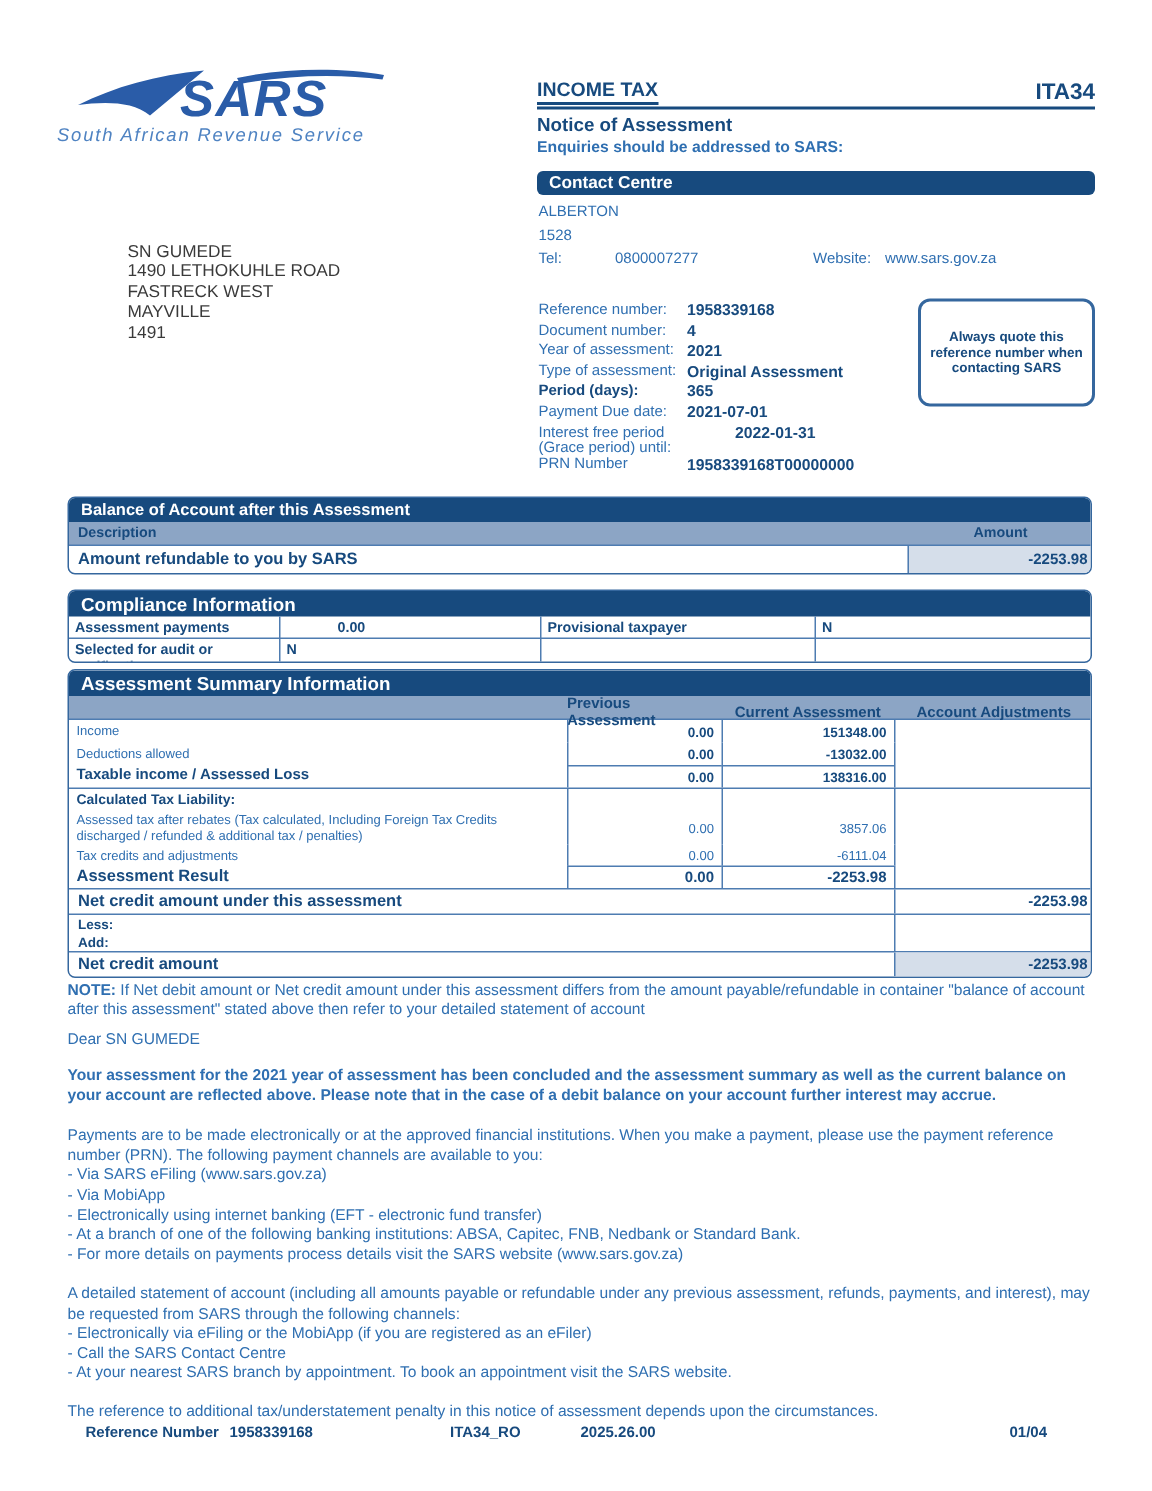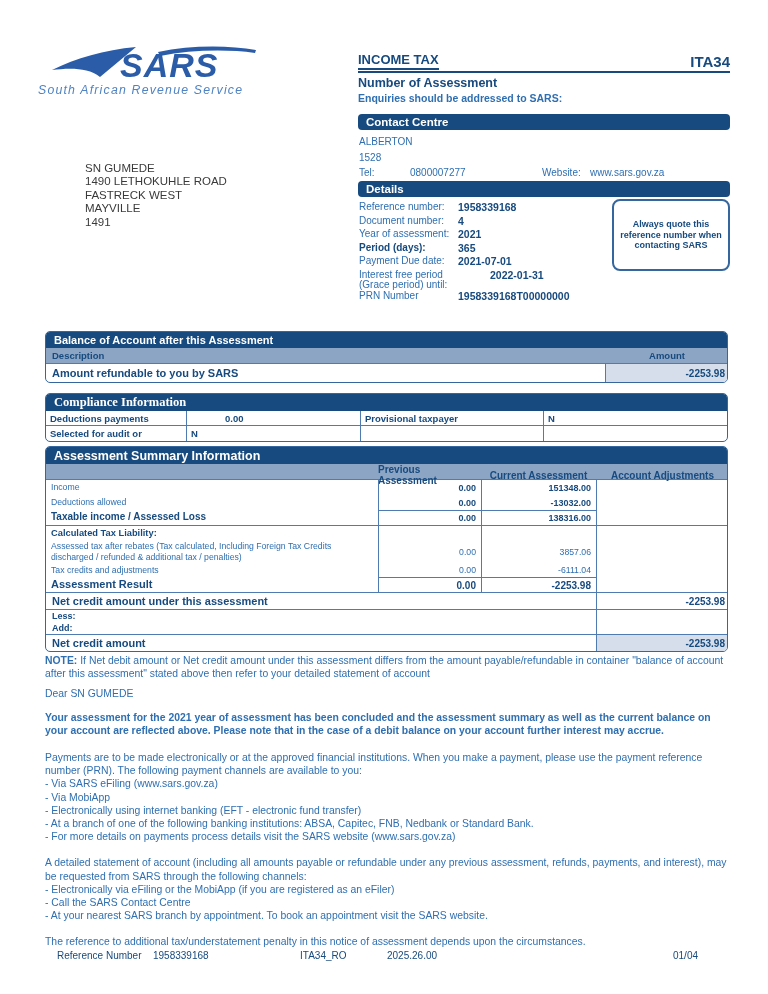--- a/index.html
+++ b/index.html
@@ -62,21 +62,21 @@
   .bal-head{display:grid;grid-template-columns:559px 124px;background:var(--hbg);border-bottom:1px solid var(--bd);}
   .bal-head div{font-size:9.5px;font-weight:bold;color:var(--navy);padding:2px 6px;}
   .bal-head .amt{text-align:center;}
   .bal-row{display:grid;grid-template-columns:559px 124px;height:18px;}
   .bal-desc{font-size:11px;font-weight:bold;color:var(--navy);padding:3px 6px;}
   .bal-amt{font-size:10px;font-weight:bold;color:var(--navy);background:var(--hl);border-left:1px solid var(--bd);
     display:flex;align-items:center;justify-content:flex-end;padding-right:4px;}
 
   
   .compliance{top:393px;}
-  .comp-bar{height:17px;font-size:12.5px;font-family:Liberation Serif, serif;}
+  .comp-bar{height:17px;font-size:12.5px;}
   .comp-row{display:grid;grid-template-columns:140px 174px 183px 186px;height:15px;font-size:9.5px;font-weight:bold;color:var(--navy);}
   .comp-row div{padding:2px 4px;}
   .comp-row .b{border-left:1px solid var(--bd);}
   .comp-row1{border-bottom:1px solid var(--bd);}
   .comp-row1 .val1{padding-left:38px;}
 
   
   .summary{top:446px;}
   .sum-bar{height:17px;font-size:12.5px;}
   .s-head{display:grid;grid-template-columns:332px 103px 115px 133px;background:var(--hbg);border-bottom:1px solid var(--bd);height:16px;}
@@ -112,21 +112,21 @@
 
   
   .bodytext{position:absolute;left:45px;top:654px;width:686px;font-size:10.4px;line-height:13.2px;color:var(--blue);}
   .bodytext .note{margin-bottom:7px;}
   .bodytext .note b{font-weight:bold;}
   .greeting{margin-bottom:10px;}
   .boldpara{font-weight:bold;margin-bottom:14px;}
   .block{margin-bottom:13px;}
 
   
-  .footer{position:absolute;left:45px;top:950px;width:686px;height:14px;font-size:10px;font-weight:normal;color:var(--navy);}
+  .footer{position:absolute;left:45px;top:950px;width:686px;height:14px;font-size:10px;font-weight:bold;color:var(--navy);}
   .footer span{position:absolute;top:0;}
   .f-reflabel{left:12px;}
   .f-refvalue{left:108px;}
   .f-formid{left:255px;}
   .f-version{left:342px;}
   .f-page{left:628px;}
 </style>
 </head>
 <body>
 
@@ -147,46 +147,49 @@
     <div>FASTRECK WEST</div>
     <div>MAYVILLE</div>
     <div>1491</div>
   </div>
 
   <div class="doc-type-row">
     <span class="doc-type">INCOME TAX</span>
     <span class="form-code">ITA34</span>
   </div>
   <div class="hrule"></div>
-  <div class="subtitle">Number of Assessment</div>
+  <div class="subtitle">Notice of Assessment</div>
   <div class="enquiries">Enquiries should be addressed to SARS:</div>
 
   <div class="bar contact-bar">Contact Centre</div>
   <div class="contact-office">ALBERTON</div>
   <div class="contact-code">1528</div>
   <div class="tel-row">
     <span class="tel-label">Tel:</span>
     <span class="tel-value">0800007277</span>
     <span class="web-label">Website:</span>
     <span class="web-value">www.sars.gov.za</span>
   </div>
 
-  <div class="bar details-bar">Details</div>
   <div class="details-list">
     <div class="d-row">
       <div class="d-label">Reference number:</div>
       <div class="d-value">1958339168</div>
     </div>
     <div class="d-row">
       <div class="d-label">Document number:</div>
       <div class="d-value">4</div>
     </div>
     <div class="d-row">
       <div class="d-label">Year of assessment:</div>
       <div class="d-value">2021</div>
+    </div>
+    <div class="d-row">
+      <div class="d-label">Type of assessment:</div>
+      <div class="d-value">Original Assessment</div>
     </div>
     <div class="d-row">
       <div class="d-label bold">Period (days):</div>
       <div class="d-value">365</div>
     </div>
     <div class="d-row">
       <div class="d-label">Payment Due date:</div>
       <div class="d-value">2021-07-01</div>
     </div>
     <div class="d-row tall">
@@ -208,21 +211,21 @@
     </div>
     <div class="bal-row">
       <div class="bal-desc">Amount refundable to you by SARS</div>
       <div class="bal-amt">-2253.98</div>
     </div>
   </div>
 
   <div class="section compliance">
     <div class="bar comp-bar">Compliance Information</div>
     <div class="comp-row comp-row1">
-      <div>Deductions payments</div>
+      <div>Assessment payments</div>
       <div class="b val1">0.00</div>
       <div class="b">Provisional taxpayer</div>
       <div class="b">N</div>
     </div>
     <div class="comp-row">
       <div>Selected for audit or verification</div>
       <div class="b">N</div>
       <div class="b"></div>
       <div class="b"></div>
     </div>

